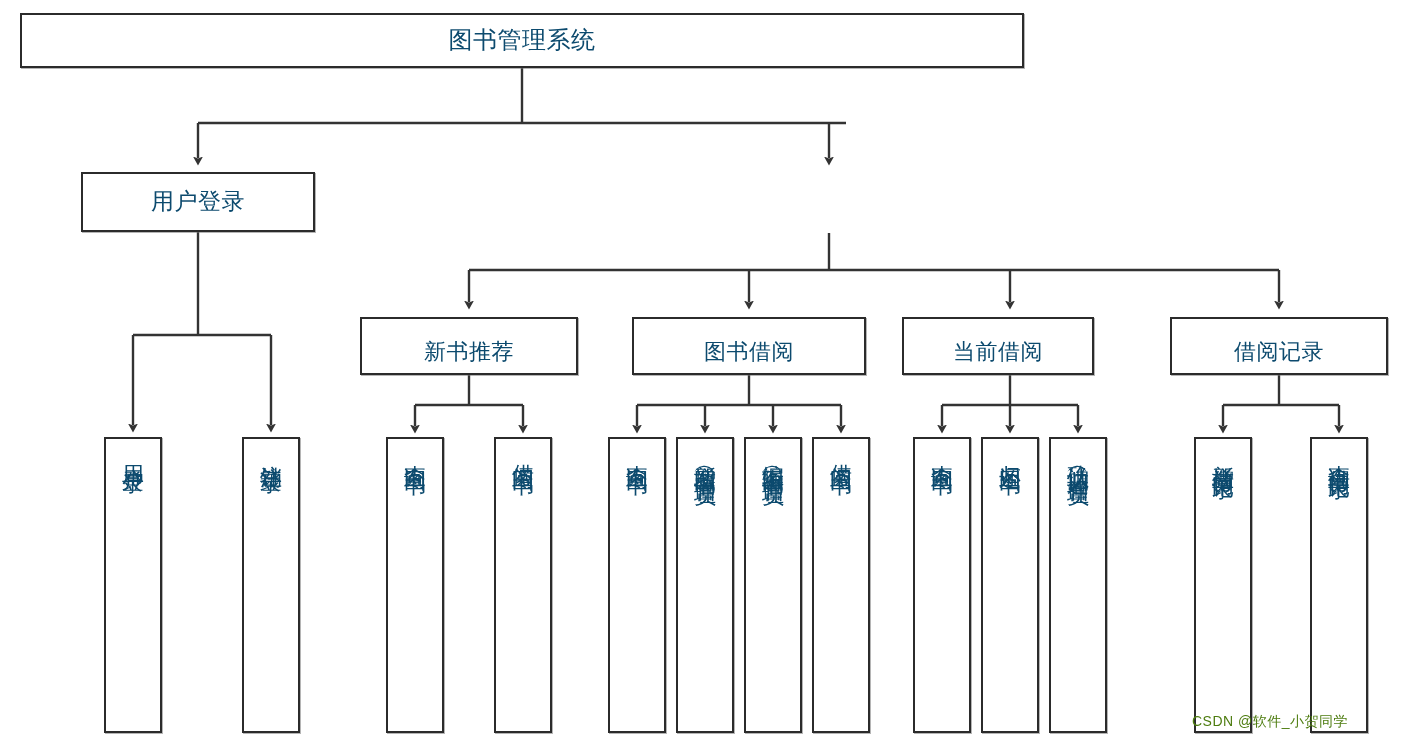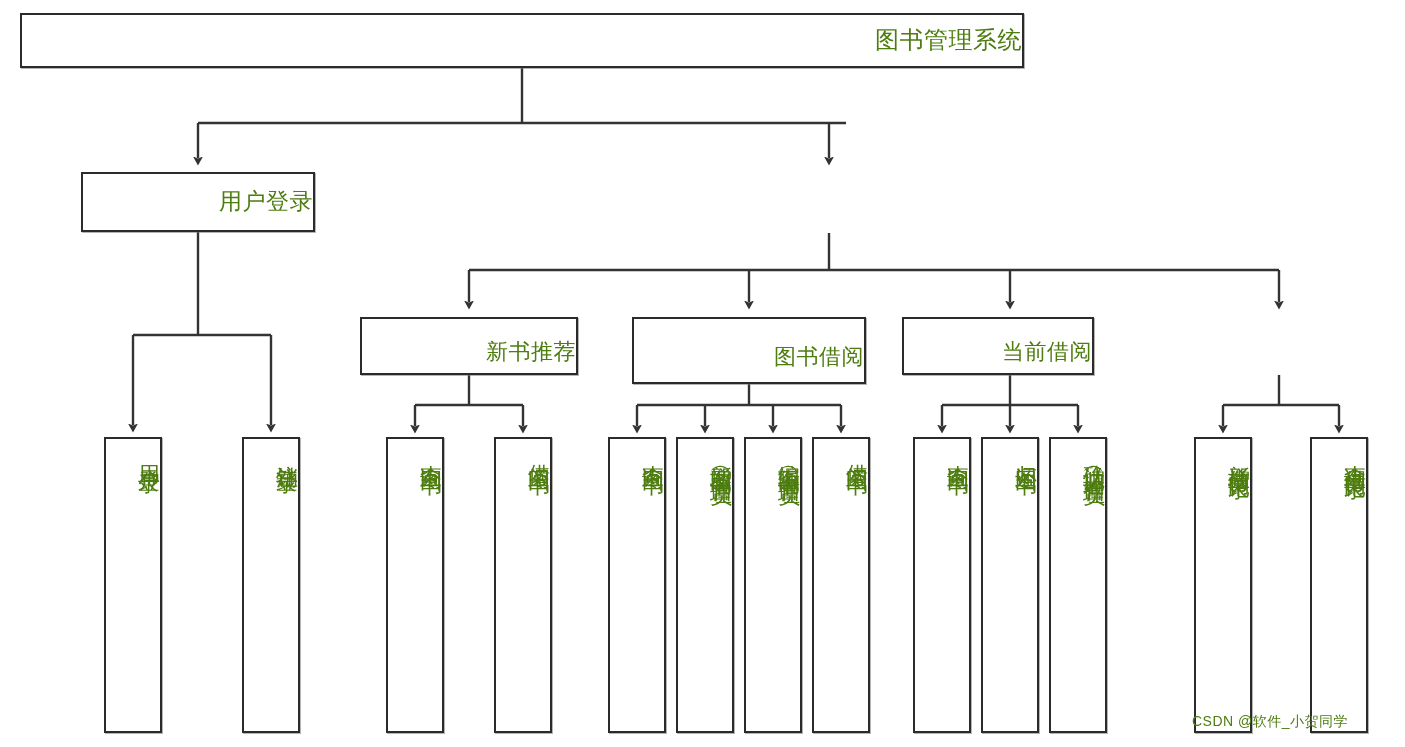--- a/index.html
+++ b/index.html
@@ -27,22 +27,22 @@
     pointer-events: none;
   }
   .node {
     position: absolute;
     box-sizing: border-box;
     background: #ffffff;
     border: 2px solid #2b2b2b;
     box-shadow: 1px 1px 0 rgba(120,120,120,0.55);
     display: flex;
     align-items: center;
-    justify-content: flex-end;
-    color: #4d7c0f;
+    justify-content: center;
+    color: #0c4a6e;
     z-index: 2;
   }
   .node .label {
     display: block;
     text-align: center;
     line-height: 1.18;
     white-space: nowrap;
   }
   
   .node.horiz .label {
@@ -141,26 +141,29 @@
     <span class="label">图书管理系统</span>
   </div>
 
   <div class="node horiz level1" style="left:81px; top:172px; width:234px; height:60px;">
     <span class="label">用户登录</span>
   </div>
 
   <div class="node horiz level2" style="left:360px; top:317px; width:218px; height:58px;">
     <span class="label">新书推荐</span>
   </div>
-  <div class="node horiz level2" style="left:632px; top:317px; width:234px; height:67px;">
+  <div class="node horiz level2" style="left:632px; top:317px; width:234px; height:58px;">
     <span class="label">图书借阅</span>
   </div>
   <div class="node horiz level2" style="left:902px; top:317px; width:192px; height:58px;">
     <span class="label">当前借阅</span>
   </div>
+  <div class="node horiz level2" style="left:1170px; top:317px; width:218px; height:58px;">
+    <span class="label">借阅记录</span>
+  </div>
 
   <div class="node leaf" style="left:104px; top:437px; width:58px; height:296px;">
     <span class="label">用户登录</span>
   </div>
   <div class="node leaf" style="left:242px; top:437px; width:58px; height:296px;">
     <span class="label">注销登录</span>
   </div>
 
   <div class="node leaf" style="left:386px; top:437px; width:58px; height:296px;">
     <span class="label">查询图书</span>

